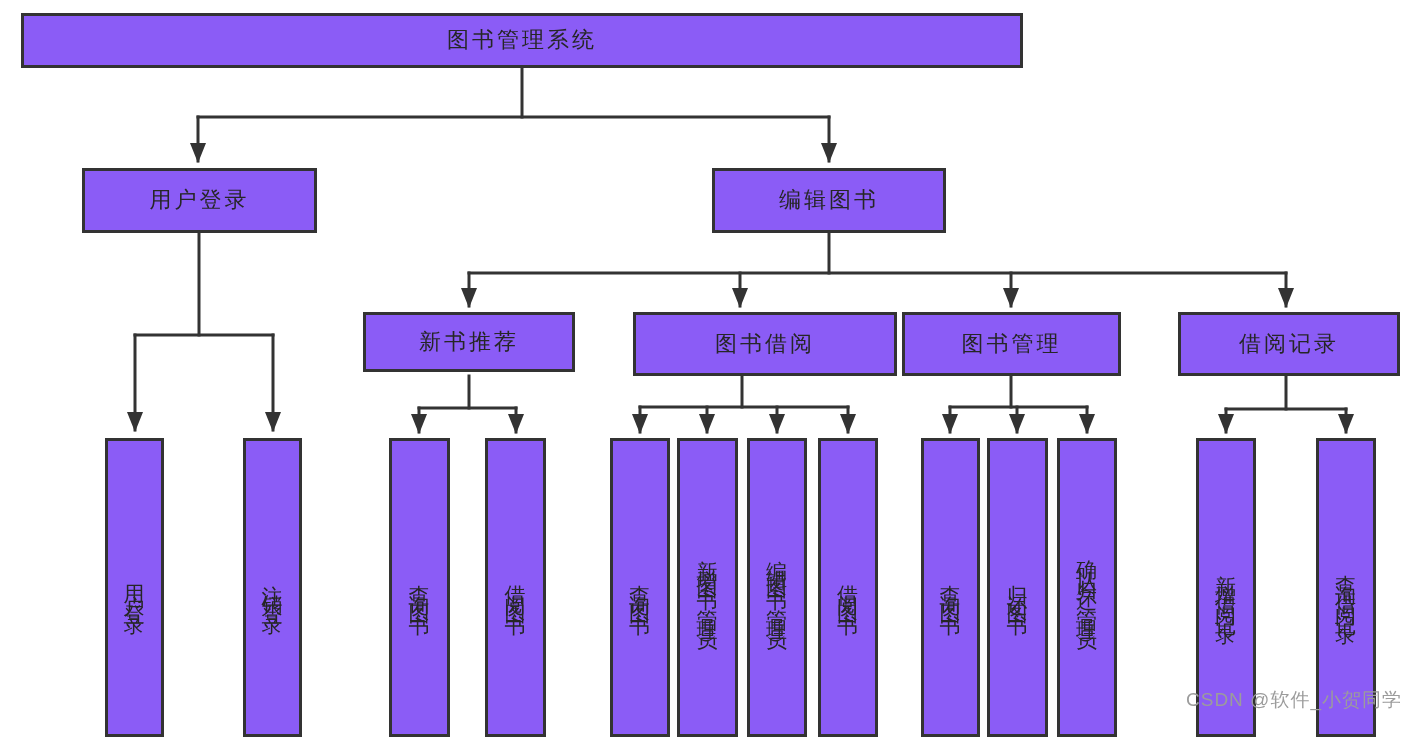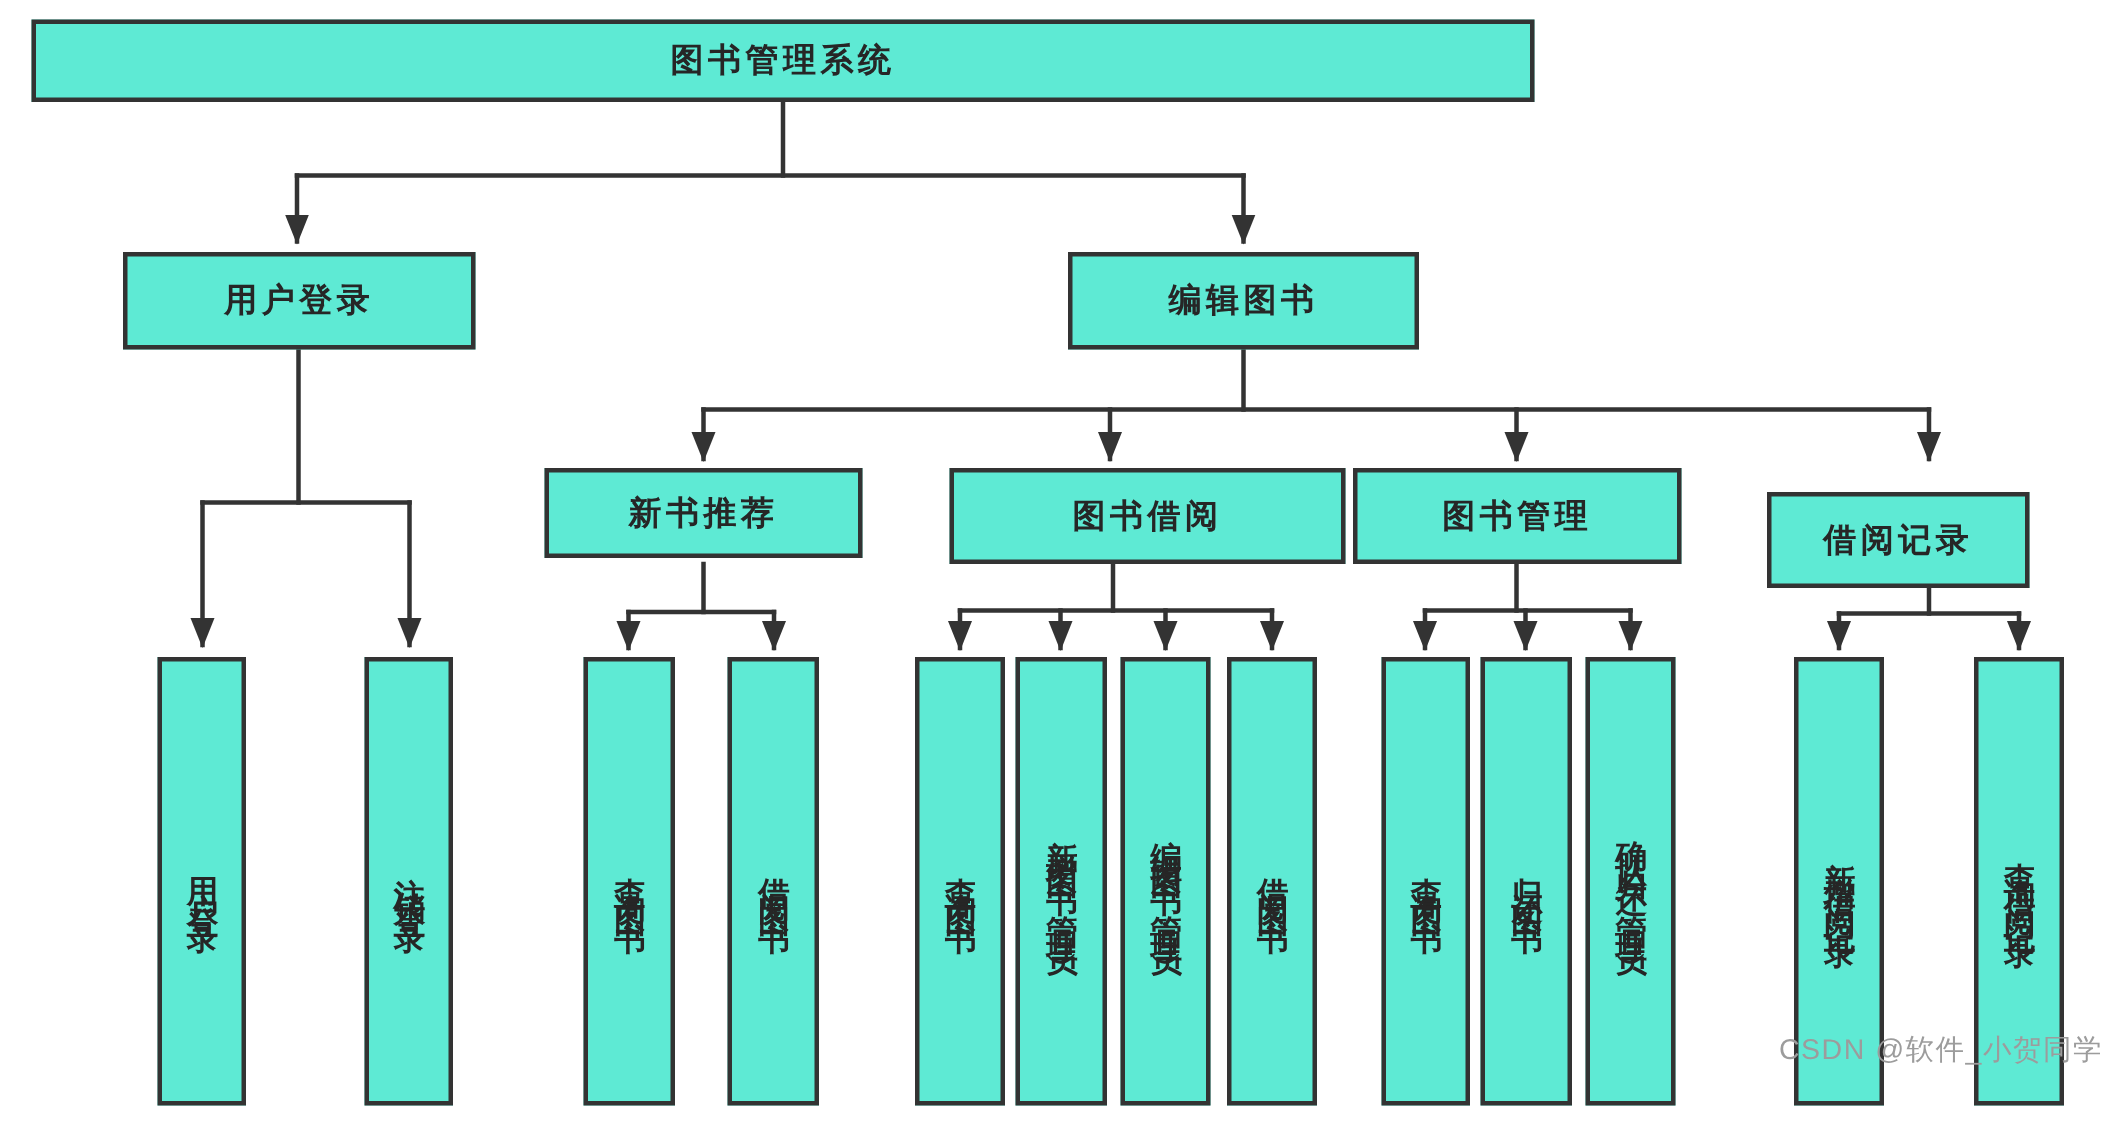--- a/index.html
+++ b/index.html
@@ -2,22 +2,22 @@
 <html><head>
 <meta charset="utf-8">
 <style>
   html,body{margin:0;padding:0;background:#ffffff;}
   .stage{
     position:relative;width:1405px;height:747px;background:#ffffff;
     font-family:"Liberation Sans","DejaVu Sans",sans-serif;overflow:hidden;
   }
   .wires{position:absolute;left:0;top:0;z-index:1;}
   .box{
-    position:absolute;box-sizing:border-box;border:3px solid #333333;background:#5eead4;
-    display:flex;align-items:center;justify-content:center;z-index:2;font-weight:bold;
+    position:absolute;box-sizing:border-box;border:3px solid #333333;background:#8b5cf6;
+    display:flex;align-items:center;justify-content:center;z-index:2;
   }
   .lbl{
     color:#262626;font-size:22px;letter-spacing:3px;white-space:nowrap;line-height:1.2;
   }
   .vbox .lbl{
     writing-mode:vertical-rl;text-orientation:mixed;
     font-size:21px;letter-spacing:10px;line-height:1;
   }
   .watermark{
     position:absolute;left:1186px;top:687px;z-index:6;
@@ -92,21 +92,21 @@
 
   <div class="box hbox" style="left:363px;top:312px;width:212px;height:60px">
     <span class="lbl">新书推荐</span>
   </div>
   <div class="box hbox" style="left:633px;top:312px;width:264px;height:64px">
     <span class="lbl">图书借阅</span>
   </div>
   <div class="box hbox" style="left:902px;top:312px;width:219px;height:64px">
     <span class="lbl">图书管理</span>
   </div>
-  <div class="box hbox" style="left:1178px;top:328px;width:175px;height:64px">
+  <div class="box hbox" style="left:1178px;top:312px;width:222px;height:64px">
     <span class="lbl">借阅记录</span>
   </div>
 
   <div class="box vbox" style="left:105px;top:438px;width:59px;height:299px">
     <span class="lbl">用户登录</span>
   </div>
   <div class="box vbox" style="left:243px;top:438px;width:59px;height:299px">
     <span class="lbl">注销登录</span>
   </div>
 

